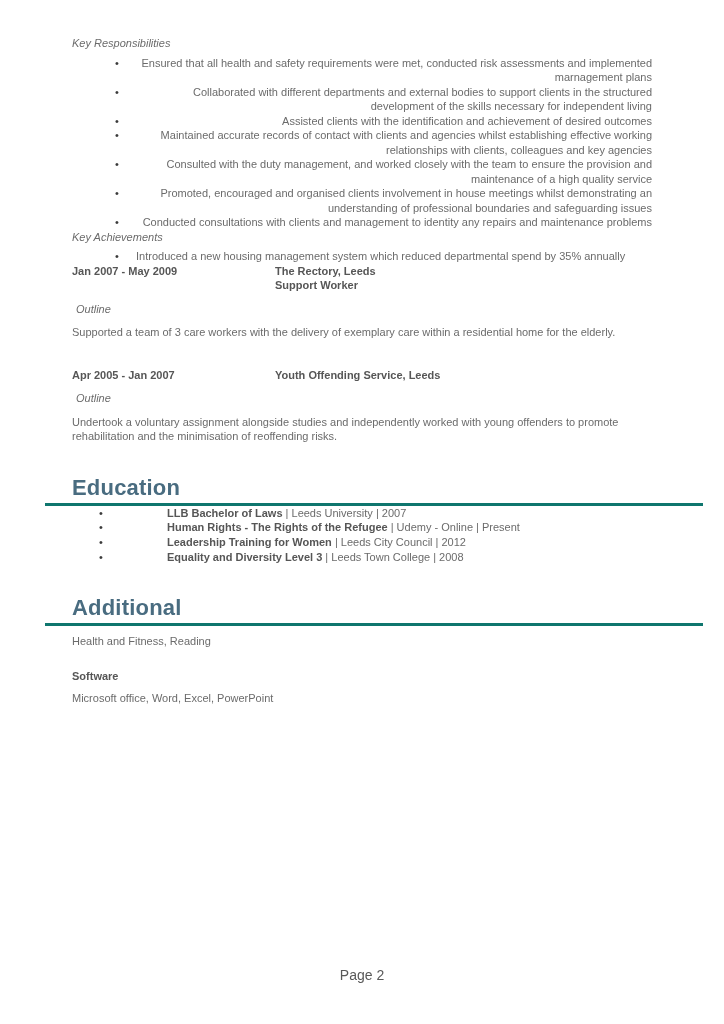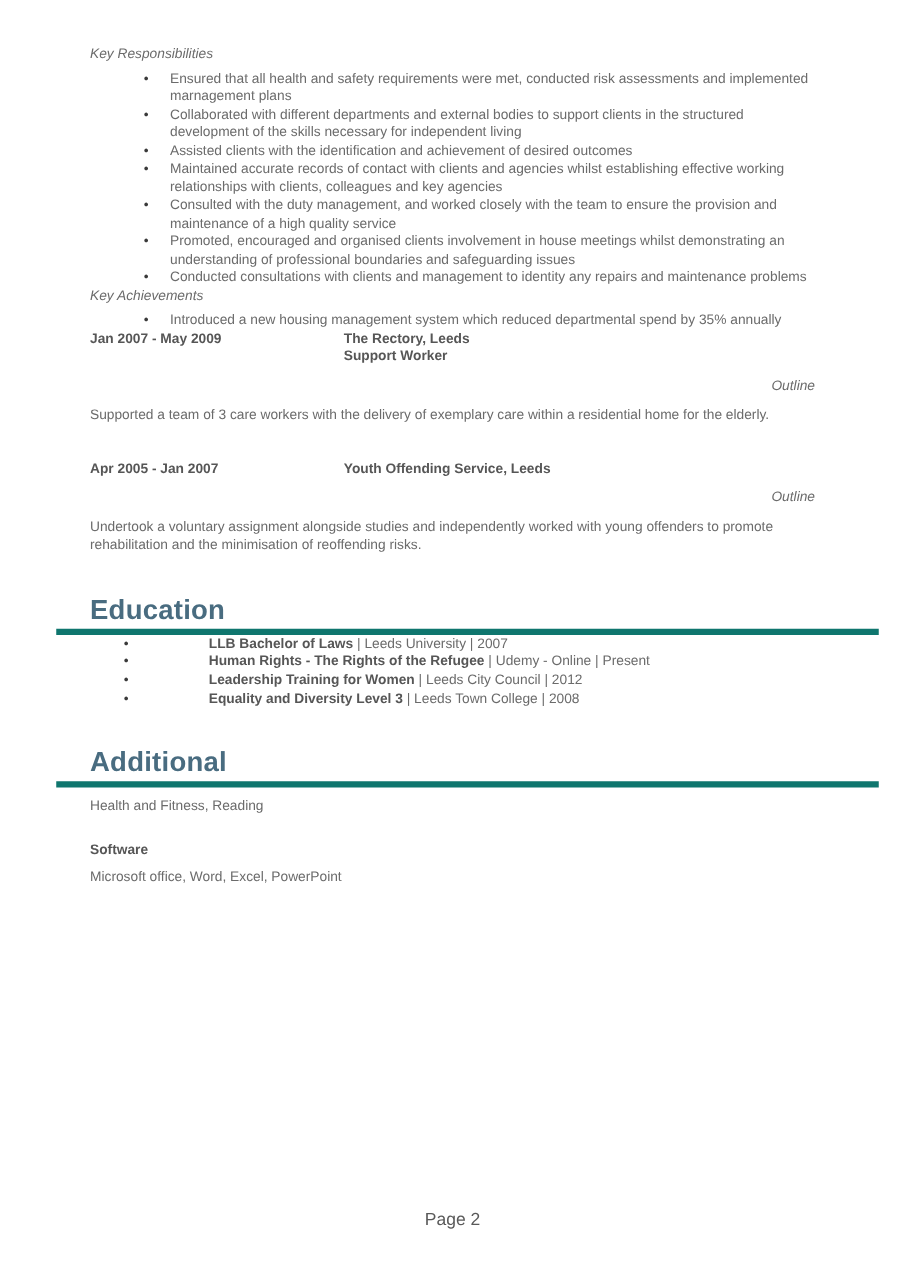--- a/index.html
+++ b/index.html
@@ -11,35 +11,35 @@
   .content { padding: 36px 72px 0 72px; }
 
   .kicker { font-style: italic; color: #6b6b6b; margin: 0 0 5px 0; }
 
   ul.bullets { list-style: none; margin: 0; padding: 0; }
   ul.bullets li { position: relative; padding-left: 64px; }
   span.dot { position: absolute; left: 43px; top: 0; color: #3a3a3a; }
   span.dot::before { content: "\2022"; }
   ul.edu-bullets span.dot { left: 27px; }
 
-  .resp-list { margin-bottom: 18px; }
+  .resp-list { margin-bottom: 18px; text-align: right; }
   .ach-list { margin-bottom: 21px; }
 
   .job { display: flex; }
   .job-dates { width: 203px; flex: 0 0 203px; font-weight: bold; color: #565656; }
   .job-title { font-weight: bold; color: #565656; }
-  .outline-label { font-style: italic; margin: 9px 0 0 4px; text-align: right; }
+  .outline-label { font-style: italic; margin: 9px 0 0 4px; }
   .job-desc { margin: 9px 0 0 0; }
   .job-block { margin-bottom: 28px; }
   .job-block.last { margin-bottom: 0; }
 
   .section { margin-top: 32px; }
   .section-rule {
     margin-left: -27px; margin-right: -51px;
-    border-bottom: 5px solid #0f766e;
+    border-bottom: 3px solid #0f766e;
   }
   .section-rule h2 {
     margin: 0; padding: 0 0 3px 27px;
     color: #496c80; font-size: 22px; line-height: 24px; font-weight: bold;
     letter-spacing: 0.2px;
   }
   .edu-bullets { margin-top: 11px; }
   .edu-bullets li { line-height: 14.7px; }
   .edu-title { font-weight: bold; color: #565656; padding-left: 31px; }
   .edu-meta { color: #6b6b6b; }

